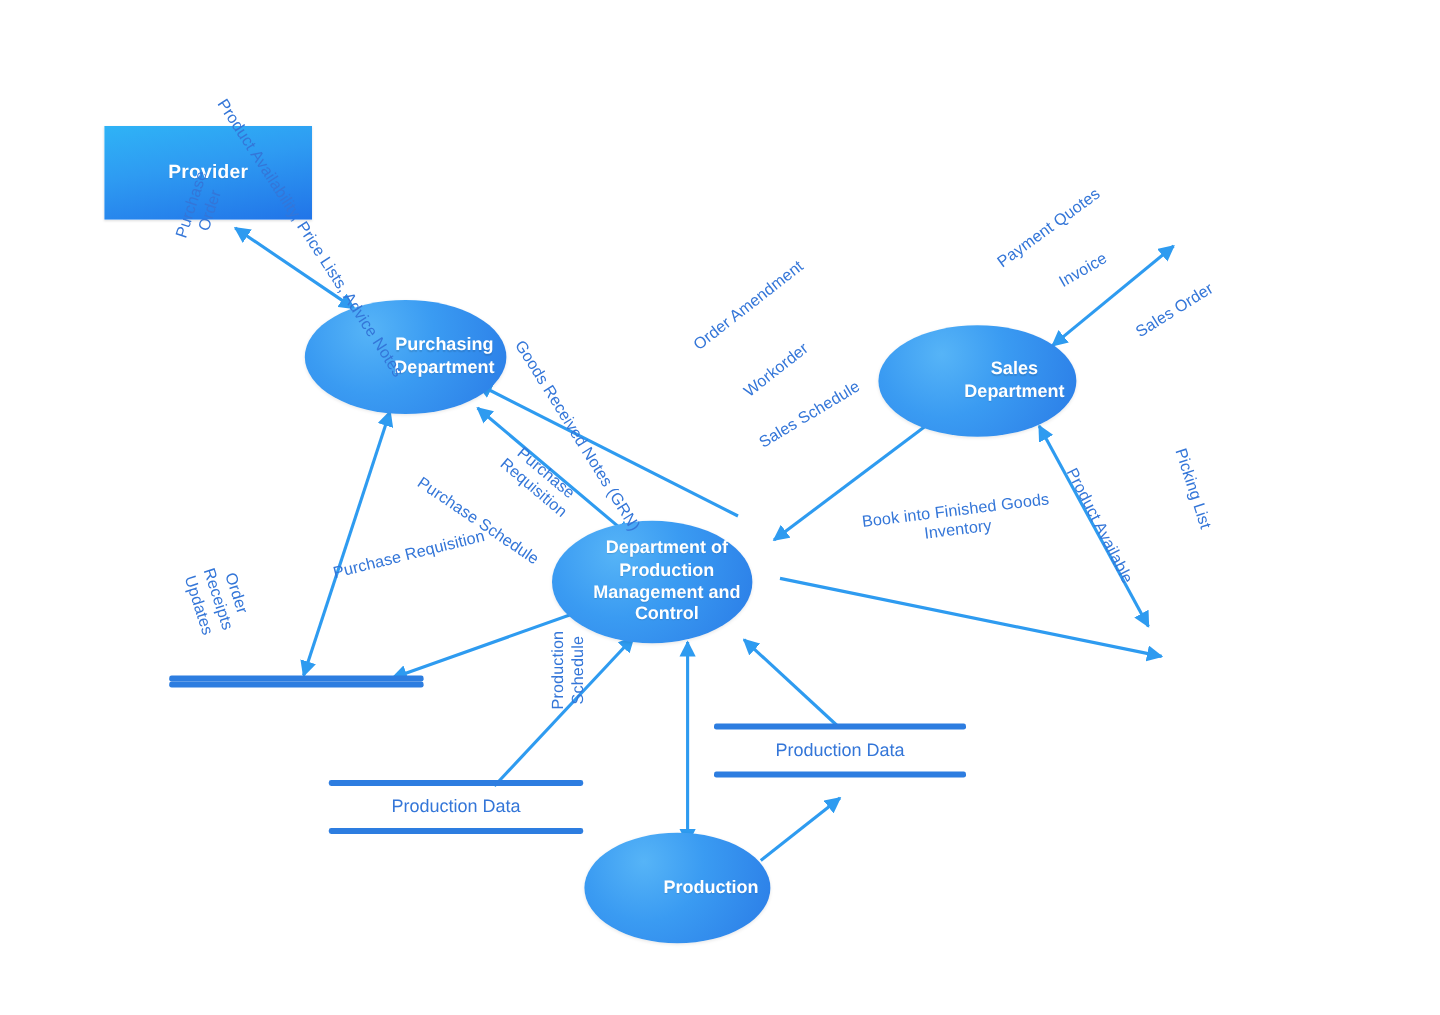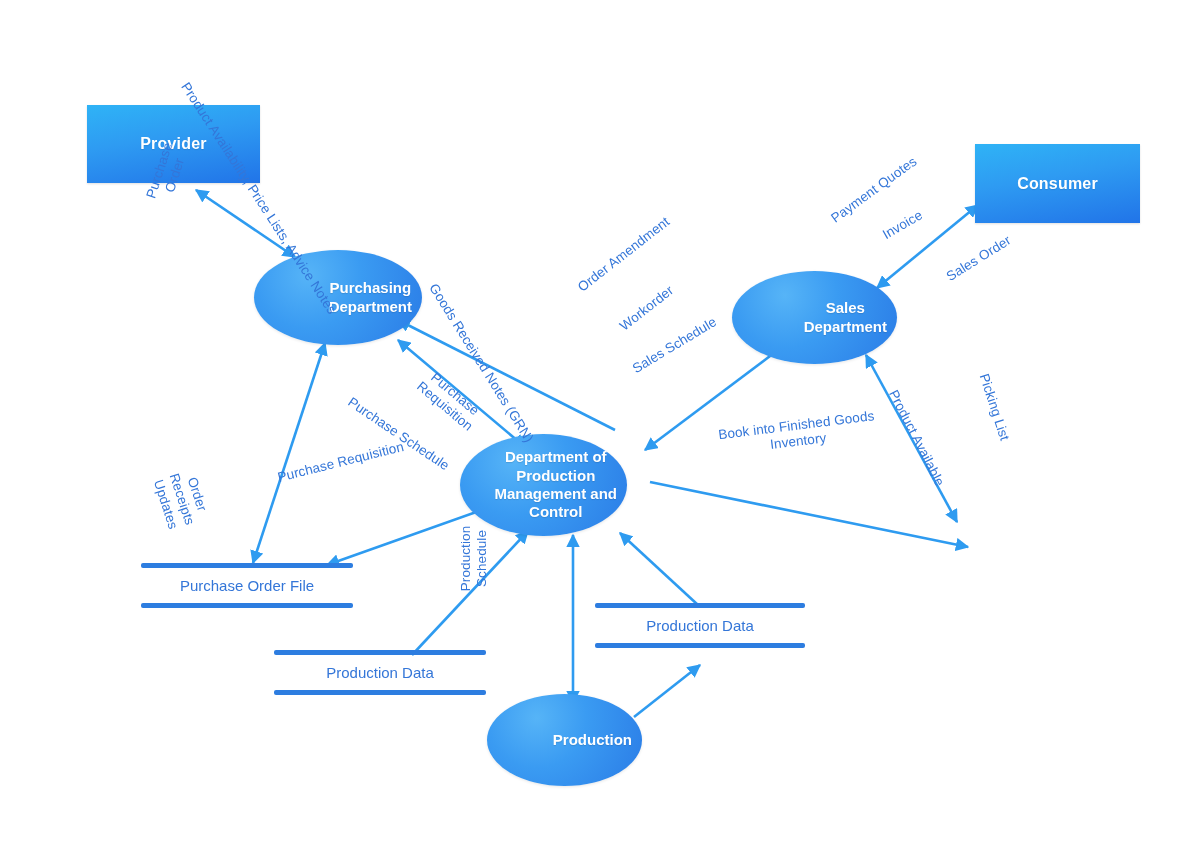--- a/index.html
+++ b/index.html
@@ -132,23 +132,20 @@
       <line x1="698" y1="605" x2="620" y2="533" marker-end="url(#ah)"></line>
 
       <line x1="412" y1="655" x2="528" y2="531" marker-end="url(#ah)"></line>
     </g>
   </svg>
 
   <div class="entity" style="left:87px; top:105px; width:173px; height:78px;">
     <span>Provider</span>
   </div>
 
-  <div class="entity" style="left:975px; top:144px; width:165px; height:79px;">
-    <span>Consumer</span>
-  </div>
 
   <div class="process" style="left:254px; top:250px; width:168px; height:95px;">
     <span>Purchasing
 Department</span>
   </div>
 
   <div class="process" style="left:732px; top:271px; width:165px; height:93px;">
     <span>Sales
 Department</span>
   </div>
@@ -159,21 +156,20 @@
 Management and
 Control</span>
   </div>
 
   <div class="process" style="left:487px; top:694px; width:155px; height:92px;">
     <span>Production</span>
   </div>
 
   <div class="store" style="left:141px; top:563px; width:212px;">
     <div class="rule"></div>
-    <div class="store-label">Purchase Order File</div>
     <div class="rule"></div>
   </div>
 
   <div class="store" style="left:274px; top:650px; width:212px;">
     <div class="rule"></div>
     <div class="store-label">Production Data</div>
     <div class="rule"></div>
   </div>
 
   <div class="store" style="left:595px; top:603px; width:210px;">

